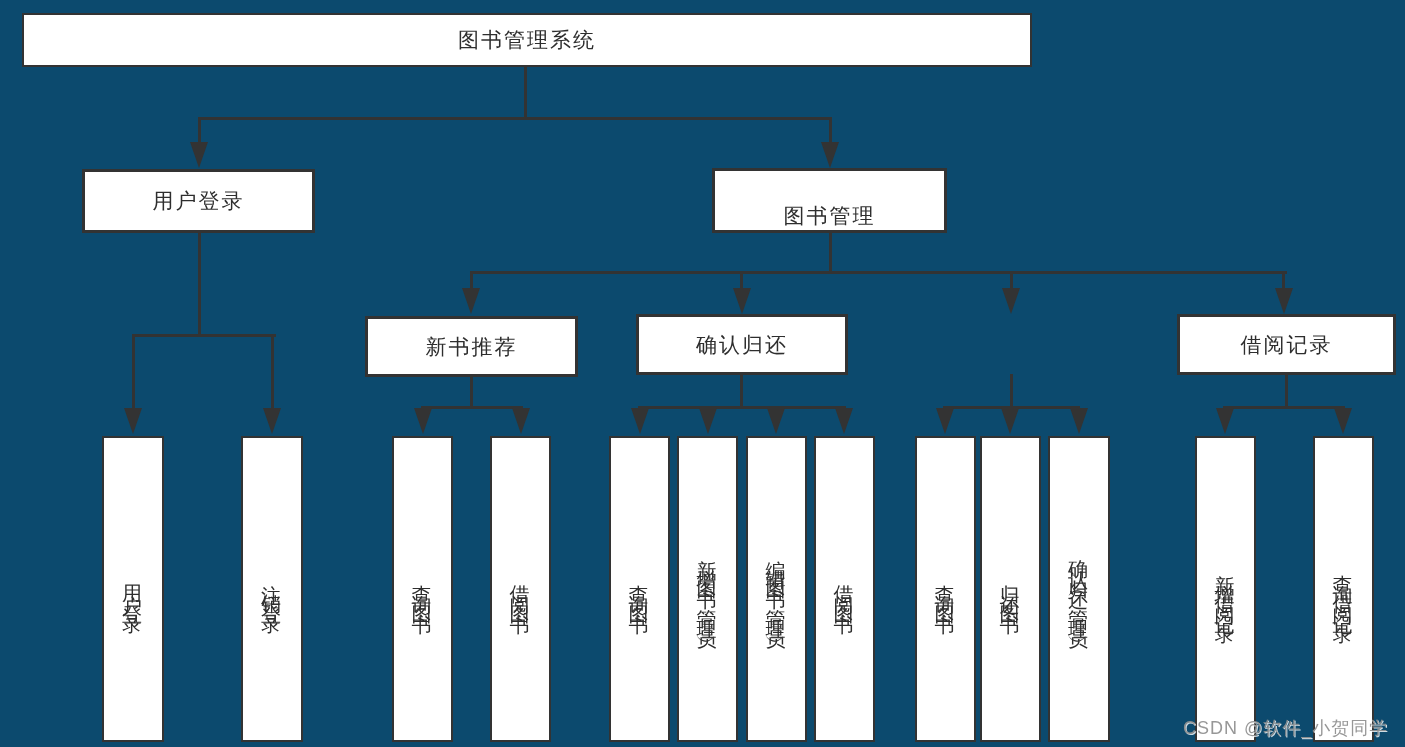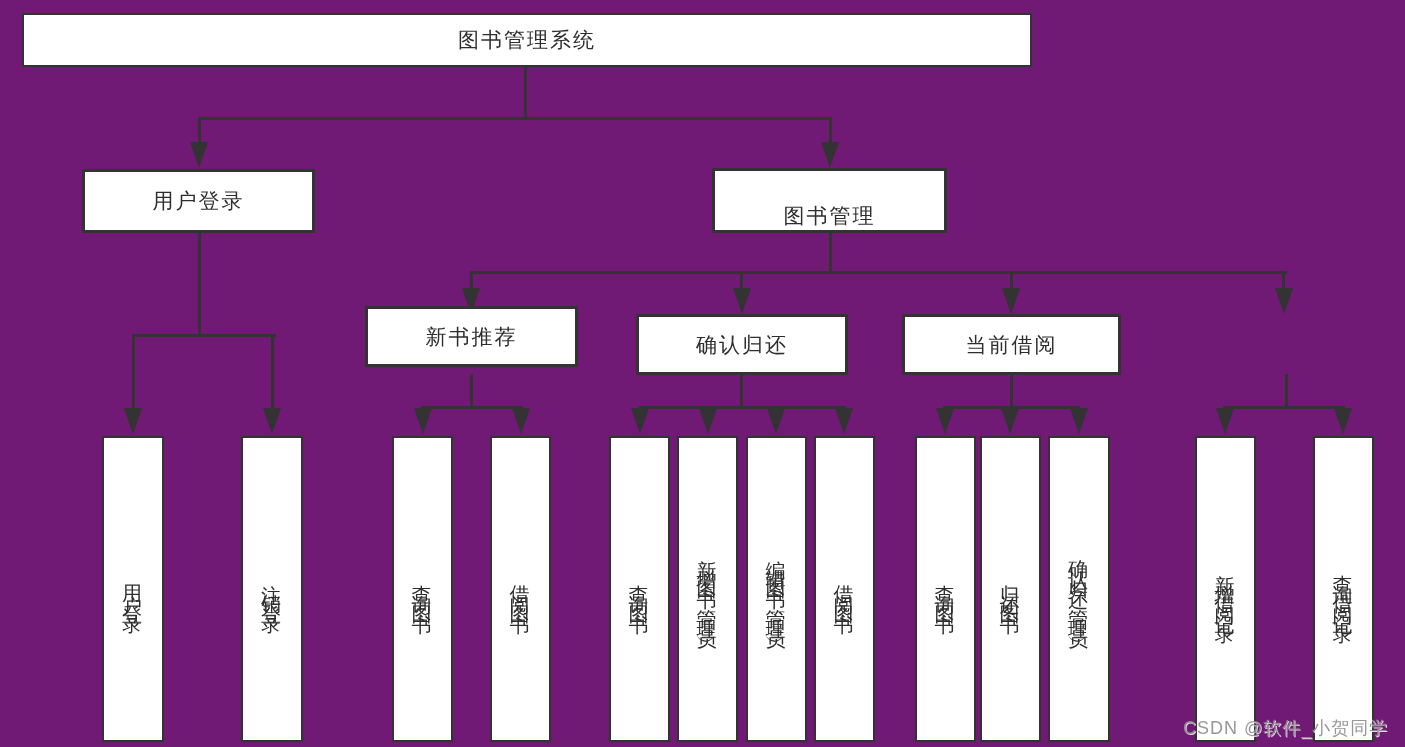--- a/index.html
+++ b/index.html
@@ -3,21 +3,21 @@
 <meta charset="utf-8">
 <style>
   :root{
     --line:#333333;
     --text:#2e2e2e;
   }
   html,body{margin:0;padding:0;background:#ffffff;}
   #canvas{
     position:relative;
     width:1405px;height:747px;
-    background:#701a75;
+    background:#0c4a6e;
     font-family:"Liberation Sans","DejaVu Sans",sans-serif;
     overflow:hidden;
   }
   .hbox{
     position:absolute;
     box-sizing:border-box;
     border:3px solid var(--line);
     background:#ffffff;
     display:flex;align-items:center;justify-content:center;
     font-size:21px;letter-spacing:2px;color:var(--text);
@@ -91,28 +91,28 @@
   <div class="hline" style="left:470px;top:271px;width:817px;"></div>
   <div class="vline" style="left:470px;top:271px;height:20px;"></div>
   <div class="arrow" style="left:462px;top:288px;"></div>
   <div class="vline" style="left:740px;top:271px;height:20px;"></div>
   <div class="arrow" style="left:733px;top:288px;"></div>
   <div class="vline" style="left:1010px;top:271px;height:20px;"></div>
   <div class="arrow" style="left:1002px;top:288px;"></div>
   <div class="vline" style="left:1282px;top:271px;height:20px;"></div>
   <div class="arrow" style="left:1275px;top:288px;"></div>
 
-  <div class="hbox" style="left:365px;top:306px;width:213px;height:61px;">
+  <div class="hbox" style="left:365px;top:316px;width:213px;height:61px;">
     <span>新书推荐</span>
   </div>
   <div class="hbox" style="left:636px;top:314px;width:212px;height:61px;">
     <span>确认归还</span>
   </div>
-  <div class="hbox" style="left:902px;top:314px;width:219px;height:61px;">
-    <span>当前借阅</span>
+  <div class="hbox" style="left:1177px;top:314px;width:219px;height:61px;">
+    <span>借阅记录</span>
   </div>
 
   <div class="vline" style="left:470px;top:374px;height:35px;"></div>
   <div class="vline" style="left:740px;top:374px;height:35px;"></div>
   <div class="vline" style="left:1010px;top:374px;height:35px;"></div>
   <div class="vline" style="left:1285px;top:374px;height:35px;"></div>
 
   <div class="hline" style="left:421px;top:406px;width:102px;"></div>
   <div class="hline" style="left:638px;top:406px;width:208px;"></div>
   <div class="hline" style="left:943px;top:406px;width:137px;"></div>

